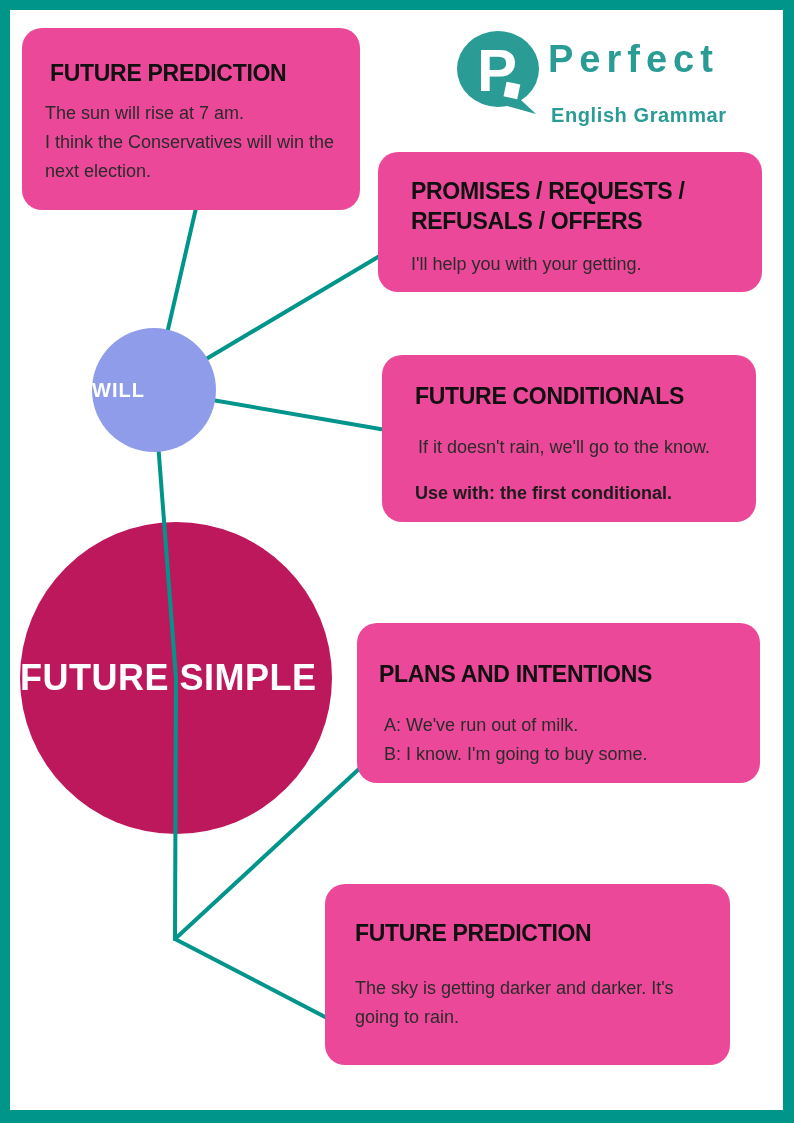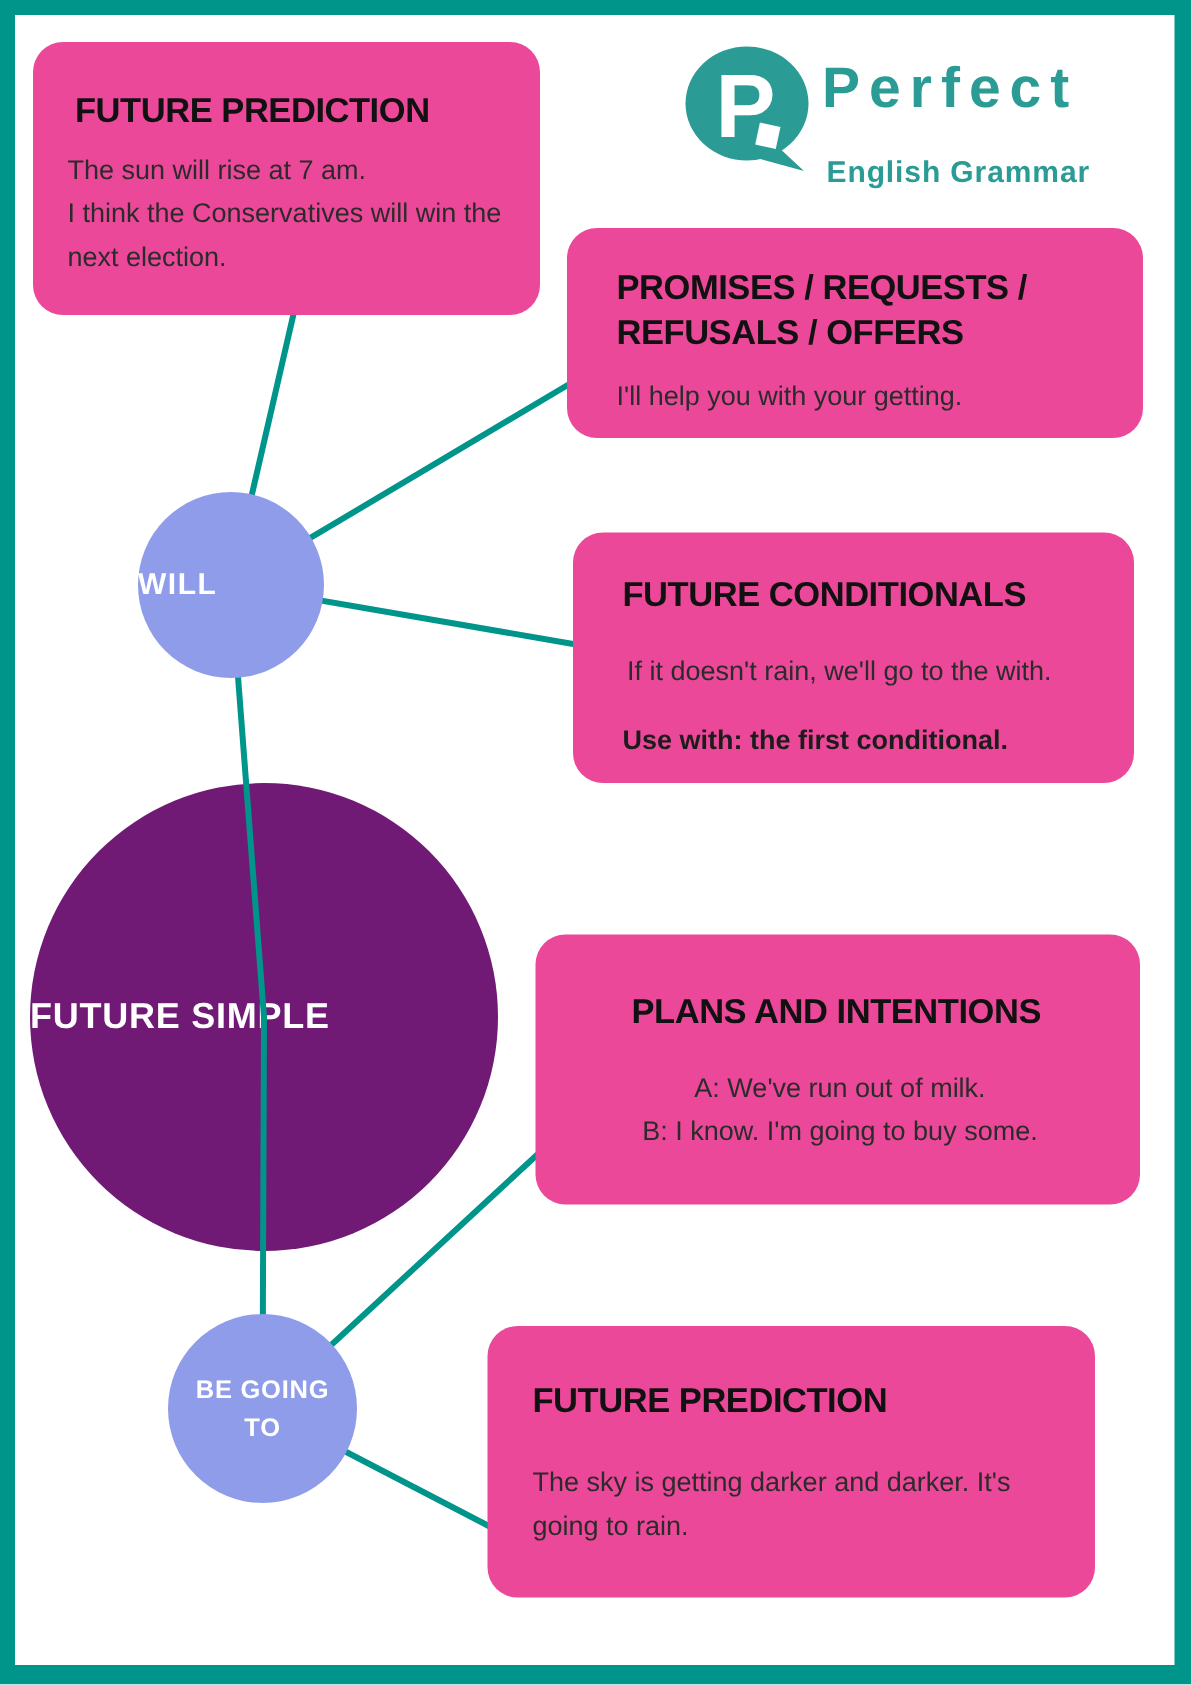--- a/index.html
+++ b/index.html
@@ -20,22 +20,22 @@
   }
 
   
   .circle {
     position:absolute; border-radius:50%;
     display:flex; align-items:center; justify-content:flex-start;
     text-align:center; color:#ffffff; font-weight:bold;
   }
   .circle-center {
     left:20px; top:522px; width:312px; height:312px;
-    background:#701a75; z-index:1;
-    font-size:24px; letter-spacing:0.5px;
+    background:#be185d; z-index:1;
+    font-size:36px; letter-spacing:0.5px;
   }
   .circle-will {
     left:92px; top:328px; width:124px; height:124px;
     background:#8F9CEA; z-index:3;
     font-size:20px; letter-spacing:1px;
   }
   .circle-bgt {
     left:112px; top:876px; width:126px; height:126px;
     background:#8F9CEA; z-index:3;
     font-size:17px; letter-spacing:0.5px; line-height:1.5;
@@ -65,21 +65,21 @@
   .box-pred-will   { left:22px;  top:28px;  width:338px; height:182px; padding:30px 22px 0 23px; }
   .box-pred-will h2 { margin-left:5px; margin-bottom:11px; }
 
   .box-promises    { left:378px; top:152px; width:384px; height:140px; padding:24px 26px 0 33px; }
   .box-promises h2 { margin-bottom:13px; }
 
   .box-cond        { left:382px; top:355px; width:374px; height:167px; padding:26px 20px 0 33px; }
   .box-cond h2     { margin-bottom:22px; }
   .box-cond p.example { margin-left:3px; margin-bottom:17px; }
 
-  .box-plans       { left:357px; top:623px; width:403px; height:180px; padding:36px 24px 0 22px;text-align:center; }
+  .box-plans       { left:357px; top:623px; width:403px; height:160px; padding:36px 24px 0 22px; }
   .box-plans h2    { margin-bottom:22px; }
   .box-plans p     { margin-left:5px; }
 
   .box-pred-bgt    { left:325px; top:884px; width:405px; height:181px; padding:34px 26px 0 30px; }
   .box-pred-bgt h2 { margin-bottom:26px; }
 
   
   .logo { position:absolute; left:456px; top:30px; width:310px; height:92px; z-index:3; }
   .logo-icon { position:absolute; left:0; top:0; }
   .logo-title {
@@ -111,38 +111,35 @@
       <line x1="154" y1="390" x2="176" y2="678"></line>
       <line x1="176" y1="678" x2="175" y2="939"></line>
       <line x1="175" y1="939" x2="359" y2="769"></line>
       <line x1="175" y1="939" x2="329" y2="1019"></line>
     </g>
   </svg>
 
   <div class="circle circle-will">
     <span>WILL</span>
   </div>
-  <div class="circle circle-bgt">
-    <span>BE GOING TO</span>
-  </div>
 
   <div class="box box-pred-will">
     <h2>FUTURE PREDICTION</h2>
     <p>The sun will rise at 7 am.</p>
     <p>I think the Conservatives will win the next election.</p>
   </div>
 
   <div class="box box-promises">
     <h2>PROMISES / REQUESTS / REFUSALS / OFFERS</h2>
     <p>I'll help you with your getting.</p>
   </div>
 
   <div class="box box-cond">
     <h2>FUTURE CONDITIONALS</h2>
-    <p class="example">If it doesn't rain, we'll go to the with.</p>
+    <p class="example">If it doesn't rain, we'll go to the know.</p>
     <p class="note">Use with: the first conditional.</p>
   </div>
 
   <div class="box box-plans">
     <h2>PLANS AND INTENTIONS</h2>
     <p>A: We've run out of milk.</p>
     <p>B: I know. I'm going to buy some.</p>
   </div>
 
   <div class="box box-pred-bgt">

